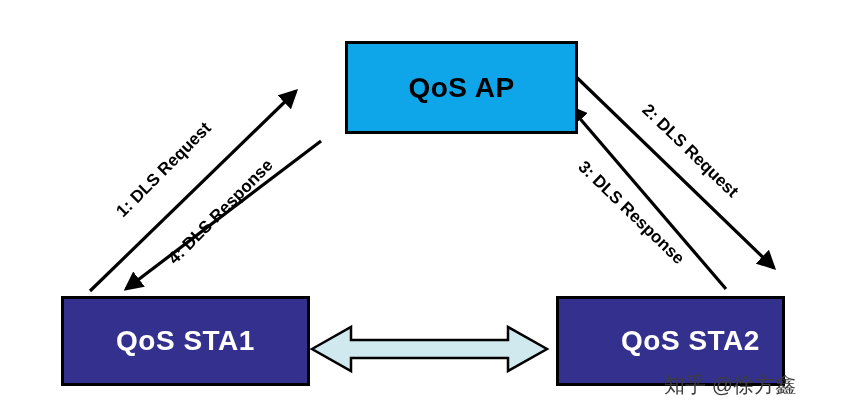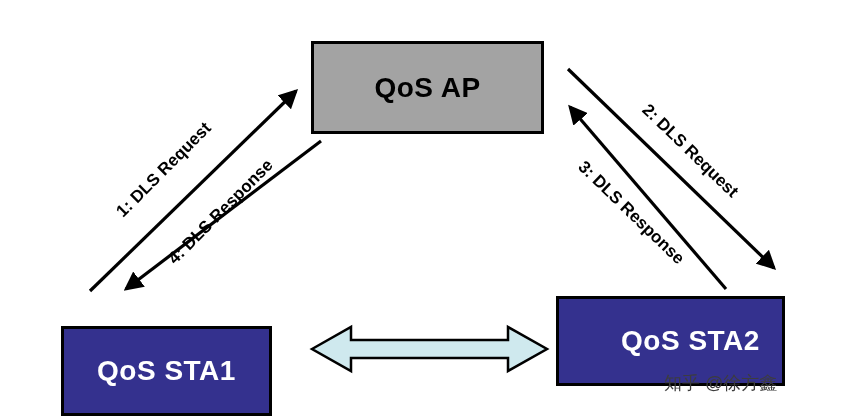--- a/index.html
+++ b/index.html
@@ -7,28 +7,28 @@
     position:relative;width:859px;height:417px;background:#ffffff;
     font-family:"Liberation Sans",sans-serif;overflow:hidden;
   }
   .arrow-layer{position:absolute;left:0;top:0;}
   .node{
     position:absolute;border:3px solid #000;box-sizing:border-box;
     display:flex;align-items:center;justify-content:center;
     font-weight:bold;font-size:28px;letter-spacing:.5px;
   }
   .node-ap  {left:311px;top:41px;width:233px;height:93px;}
-  .node-sta1{left:61px;top:296px;width:211px;height:90px;margin-top:30px;}
+  .node-sta1{left:61px;top:296px;width:249px;height:90px;}
   .node-sta2{left:556px;top:296px;width:229px;height:90px;padding-left:40px;}
   .lbl{
     position:absolute;font-weight:bold;font-size:17px;white-space:nowrap;
     color:#000;transform:translate(-50%,-50%) rotate(var(--r,0deg));
   }
   .watermark{
-    position:absolute;left:664px;top:371px;font-size:18px;color:#3d3d3d;
+    position:absolute;left:664px;top:371px;font-size:21px;color:#3d3d3d;
     white-space:nowrap;
   }
 </style>
 </head>
 <body>
 
 <div class="canvas">
 
   <svg class="arrow-layer" width="859" height="417" viewBox="0 0 859 417">
     <defs>
@@ -41,21 +41,21 @@
 
     <line x1="321" y1="141" x2="126" y2="289" stroke="#000" stroke-width="3.2" marker-end="url(#ah)"></line>
 
     <line x1="568" y1="69" x2="774" y2="268" stroke="#000" stroke-width="3.2" marker-end="url(#ah)"></line>
 
     <line x1="726" y1="289" x2="570" y2="107" stroke="#000" stroke-width="3.2" marker-end="url(#ah)"></line>
 
     <polygon points="312,349 351,327 351,340 508,340 508,327 547,349 508,371 508,358 351,358 351,371" fill="#cfe9ee" stroke="#000" stroke-width="2.5" stroke-linejoin="miter"></polygon>
   </svg>
 
-  <div class="node node-ap" style="background: #a3a3a3; color: rgb(0, 0, 0);">
+  <div class="node node-ap" style="background: #0ea5e9; color: rgb(0, 0, 0); margin-left: 34px;">
     <span>QoS AP</span>
   </div>
 
   <div class="node node-sta1" style="background: rgb(52, 49, 142); color: rgb(255, 255, 255);">
     <span>QoS STA1</span>
   </div>
 
   <div class="node node-sta2" style="background: rgb(52, 49, 142); color: rgb(255, 255, 255);">
     <span>QoS STA2</span>
   </div>

